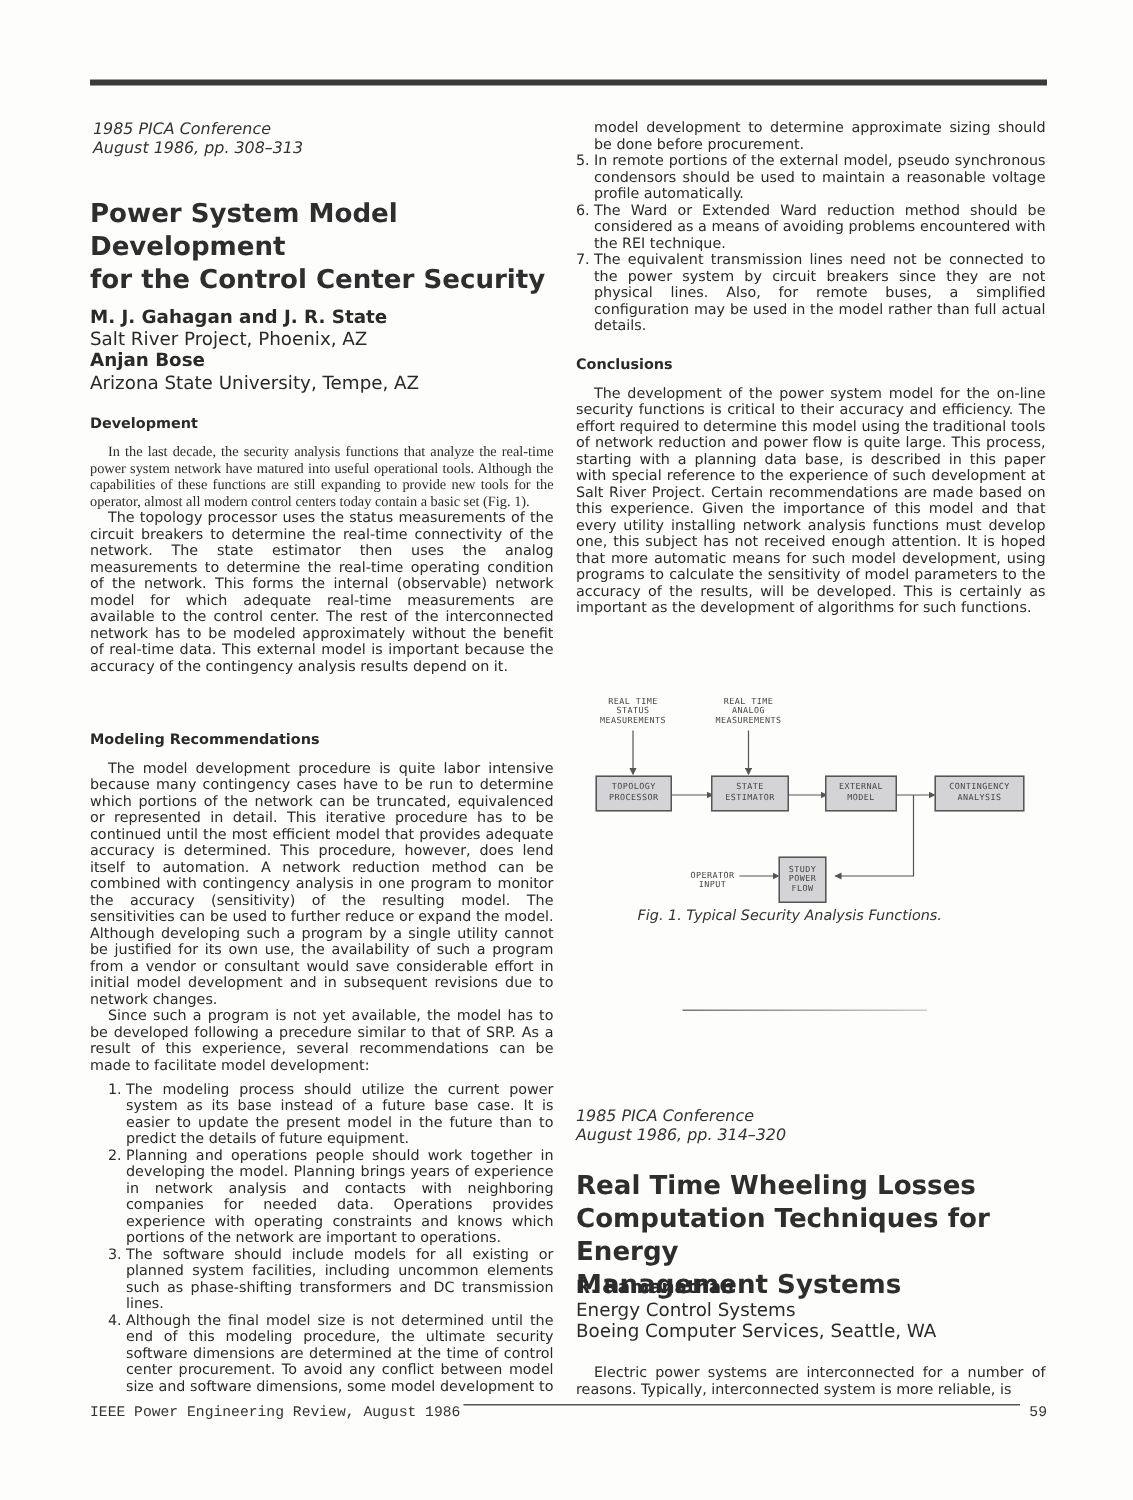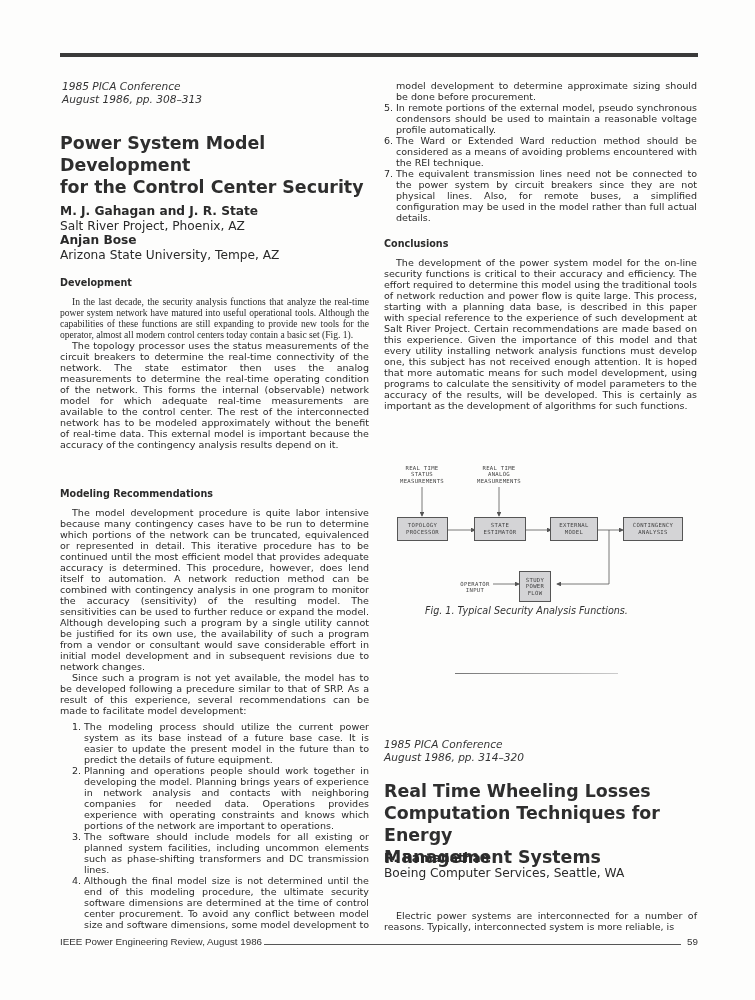--- a/index.html
+++ b/index.html
@@ -10,21 +10,21 @@
   .conf { font-style: italic; font-size: 10.6px; line-height: 12.5px; color: #333; }
   .title { font-weight: bold; font-size: 17.4px; line-height: 22px; color: #2e2e2e; }
   .author { font-weight: bold; font-size: 12.2px; line-height: 14.5px; }
   .affil { font-size: 12.2px; line-height: 14.5px; }
   .h { font-weight: bold; font-size: 9.6px; line-height: 12px; }
   .p { font-size: 9.55px; line-height: 11px; text-align: justify; margin: 0; }
   .p.ind { text-indent: 12px; }
   ol { margin: 0; padding: 0; list-style: none; }
   ol li { position: relative; padding-left: 12px; font-size: 9.55px; line-height: 11px; text-align: justify; }
   ol li .n { position: absolute; left: 0; top: 0; }
-  .footer { left: 60px; top: 936px; width: 638px; font-family: Liberation Sans, sans-serif; font-size: 9.8px; color: #333; display: flex; align-items: flex-end; }
+  .footer { left: 60px; top: 936px; width: 638px; font-family: Liberation Mono, monospace; font-size: 9.8px; color: #333; display: flex; align-items: flex-start; }
   .footer .line { flex: 1; border-bottom: 1px solid #555; margin: 0 6px 2px 2px; }
   .diagram { left: 385px; top: 460px; width: 320px; height: 150px; }
   .box { position: absolute; background: #d4d4d6; border: 1px solid #555; font-family: "DejaVu Sans Mono", monospace; font-size: 5.6px; line-height: 6.6px; text-align: center; color: #444; display: flex; align-items: center; justify-content: center; letter-spacing: 0.3px; }
   .dlabel { position: absolute; font-family: "DejaVu Sans Mono", monospace; font-size: 5.6px; line-height: 6.4px; text-align: center; color: #444; letter-spacing: 0.3px; }
   .caption { left: 425px; top: 605px; font-style: italic; font-size: 9.6px; color: #333; }
   .sep { left: 455px; top: 673px; width: 163px; height: 1px; background: linear-gradient(90deg, #777, #ccc); }
 </style>
 </head>
 <body>
 
@@ -152,20 +152,21 @@
 </div>
 
 <div class="abs title" style="left:384px; top:780px; width:320px;">
   <div>Real Time Wheeling Losses</div>
   <div>Computation Techniques for Energy</div>
   <div>Management Systems</div>
 </div>
 
 <div class="abs" style="left:384px; top:851px; width:320px;">
   <div class="author">R. Ramanathan</div>
+  <div class="affil">Energy Control Systems</div>
   <div class="affil">Boeing Computer Services, Seattle, WA</div>
 </div>
 
 <div class="abs" style="left:384px; top:910px; width:313px;">
   <p class="p ind">Electric power systems are interconnected for a number of reasons. Typically, interconnected system is more reliable, is</p>
 </div>
 
 <div class="abs footer">
   <span>IEEE Power Engineering Review, August 1986</span>
   <span class="line"></span>

